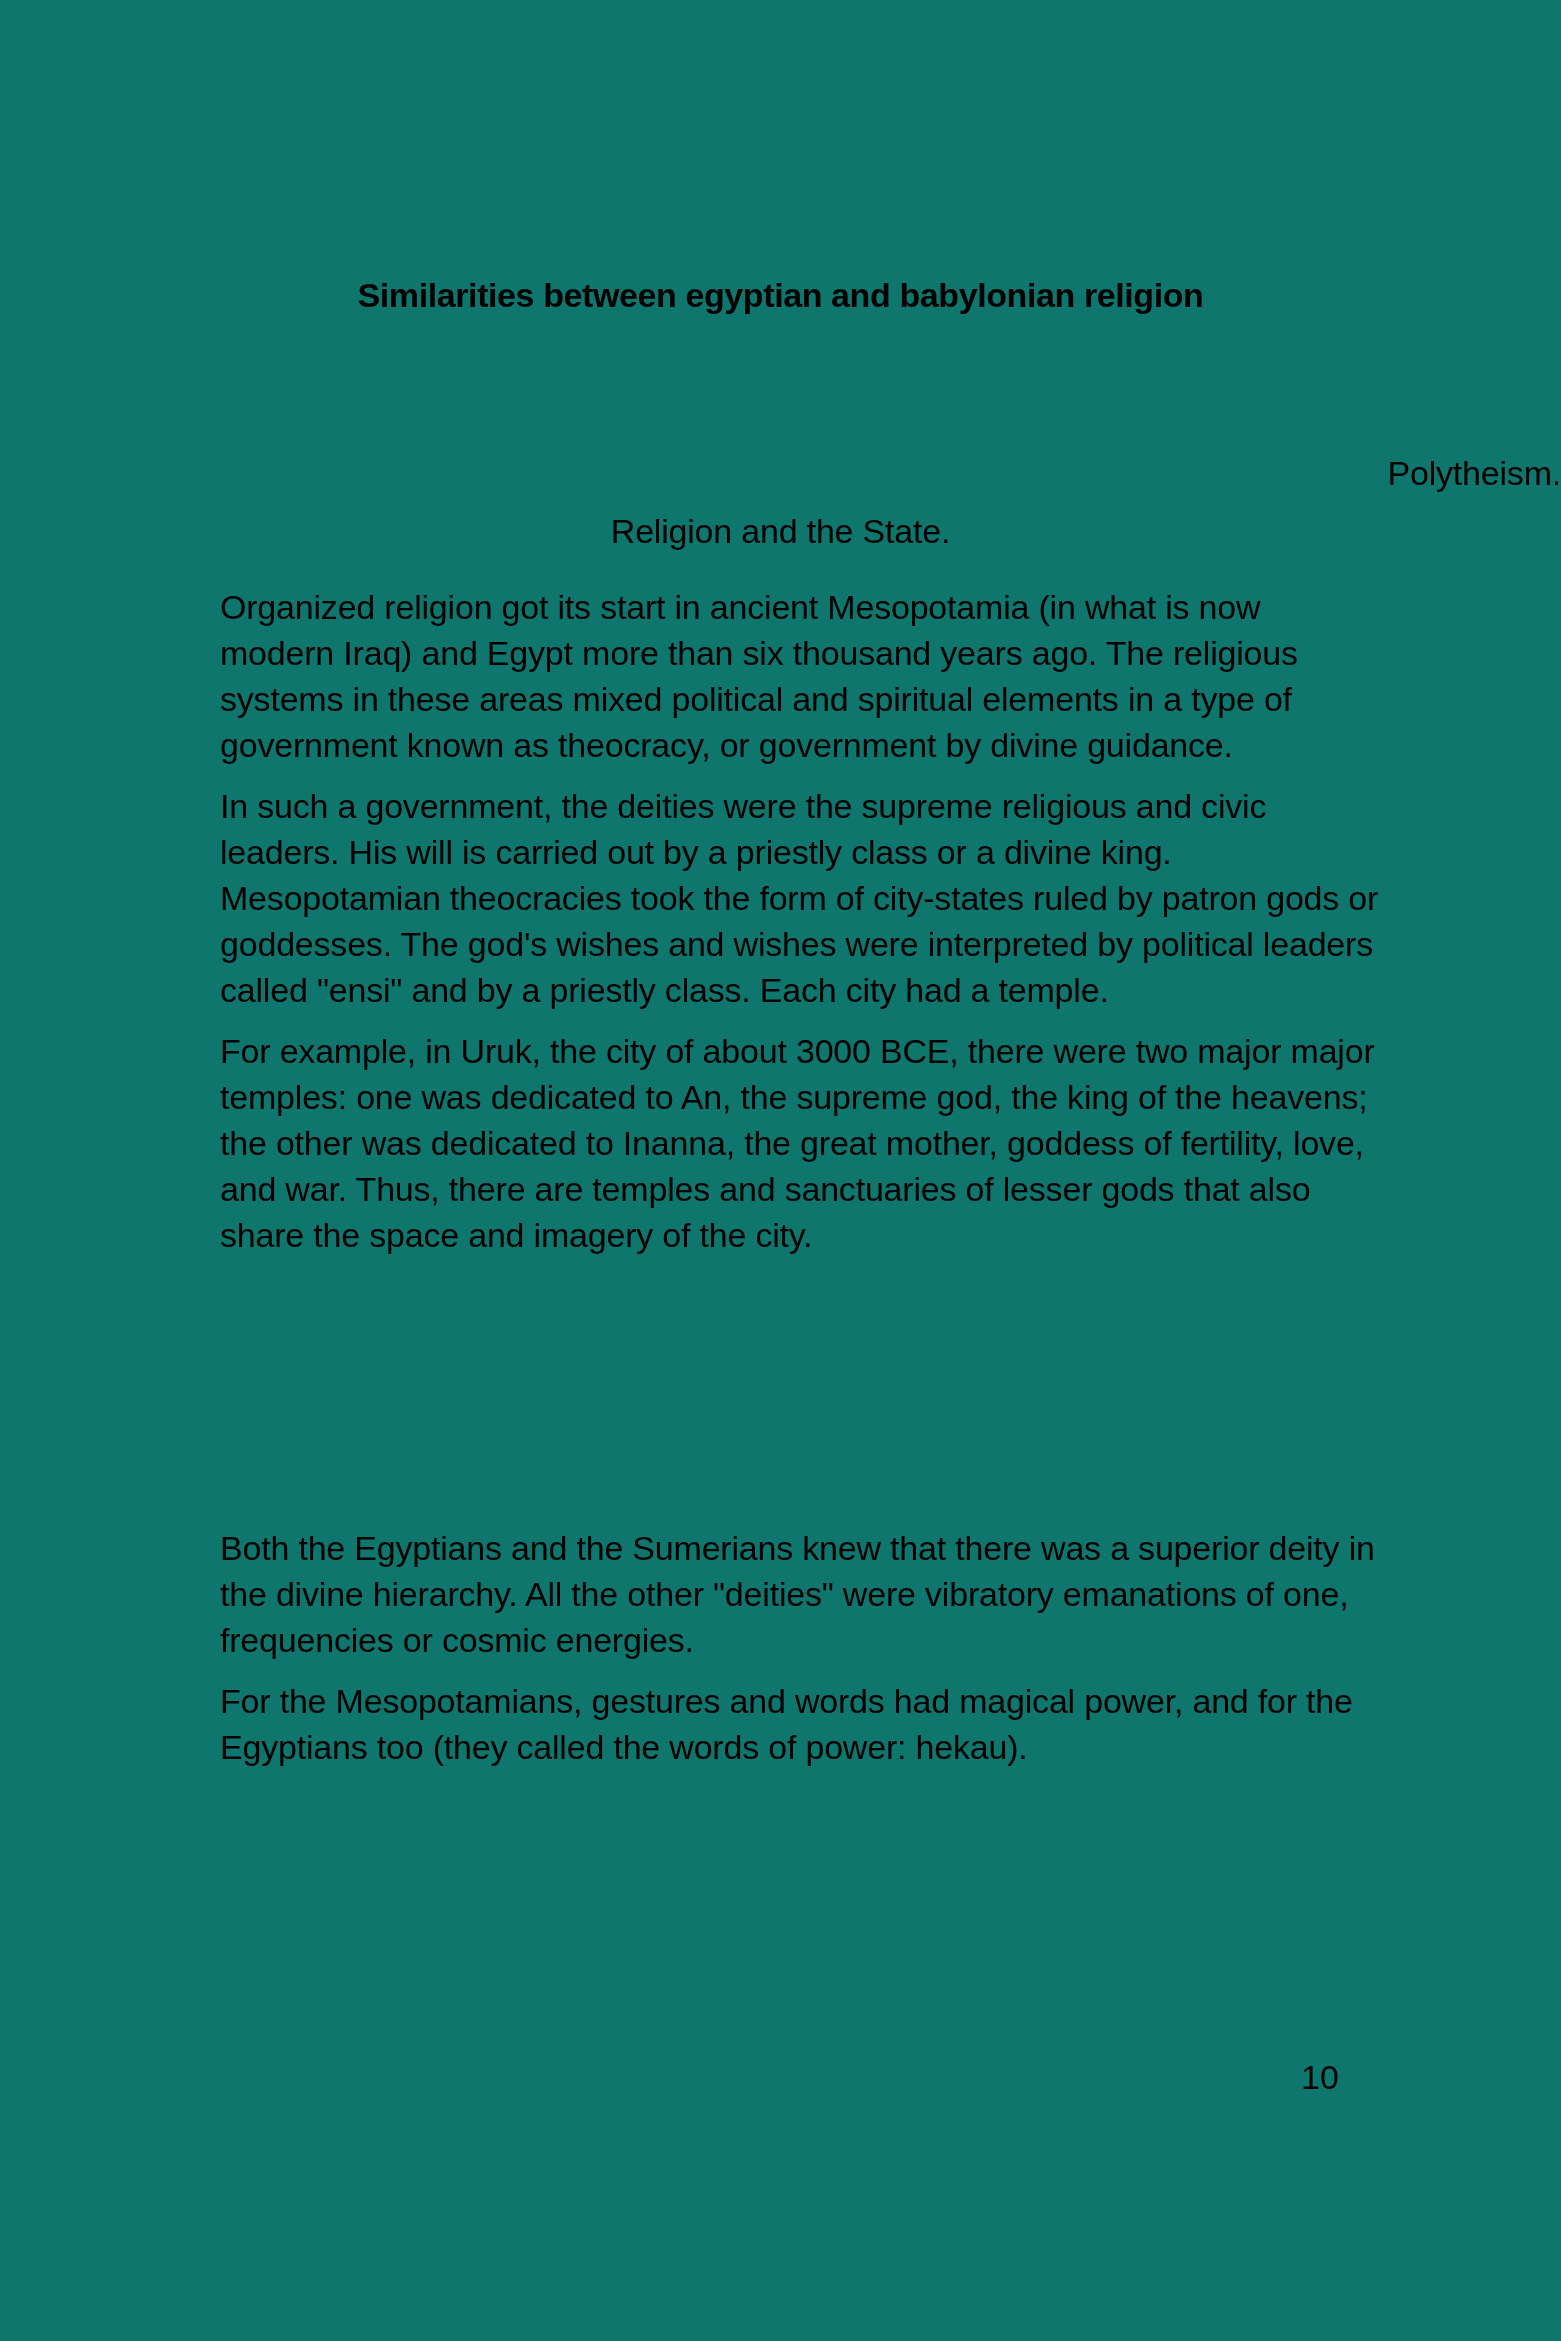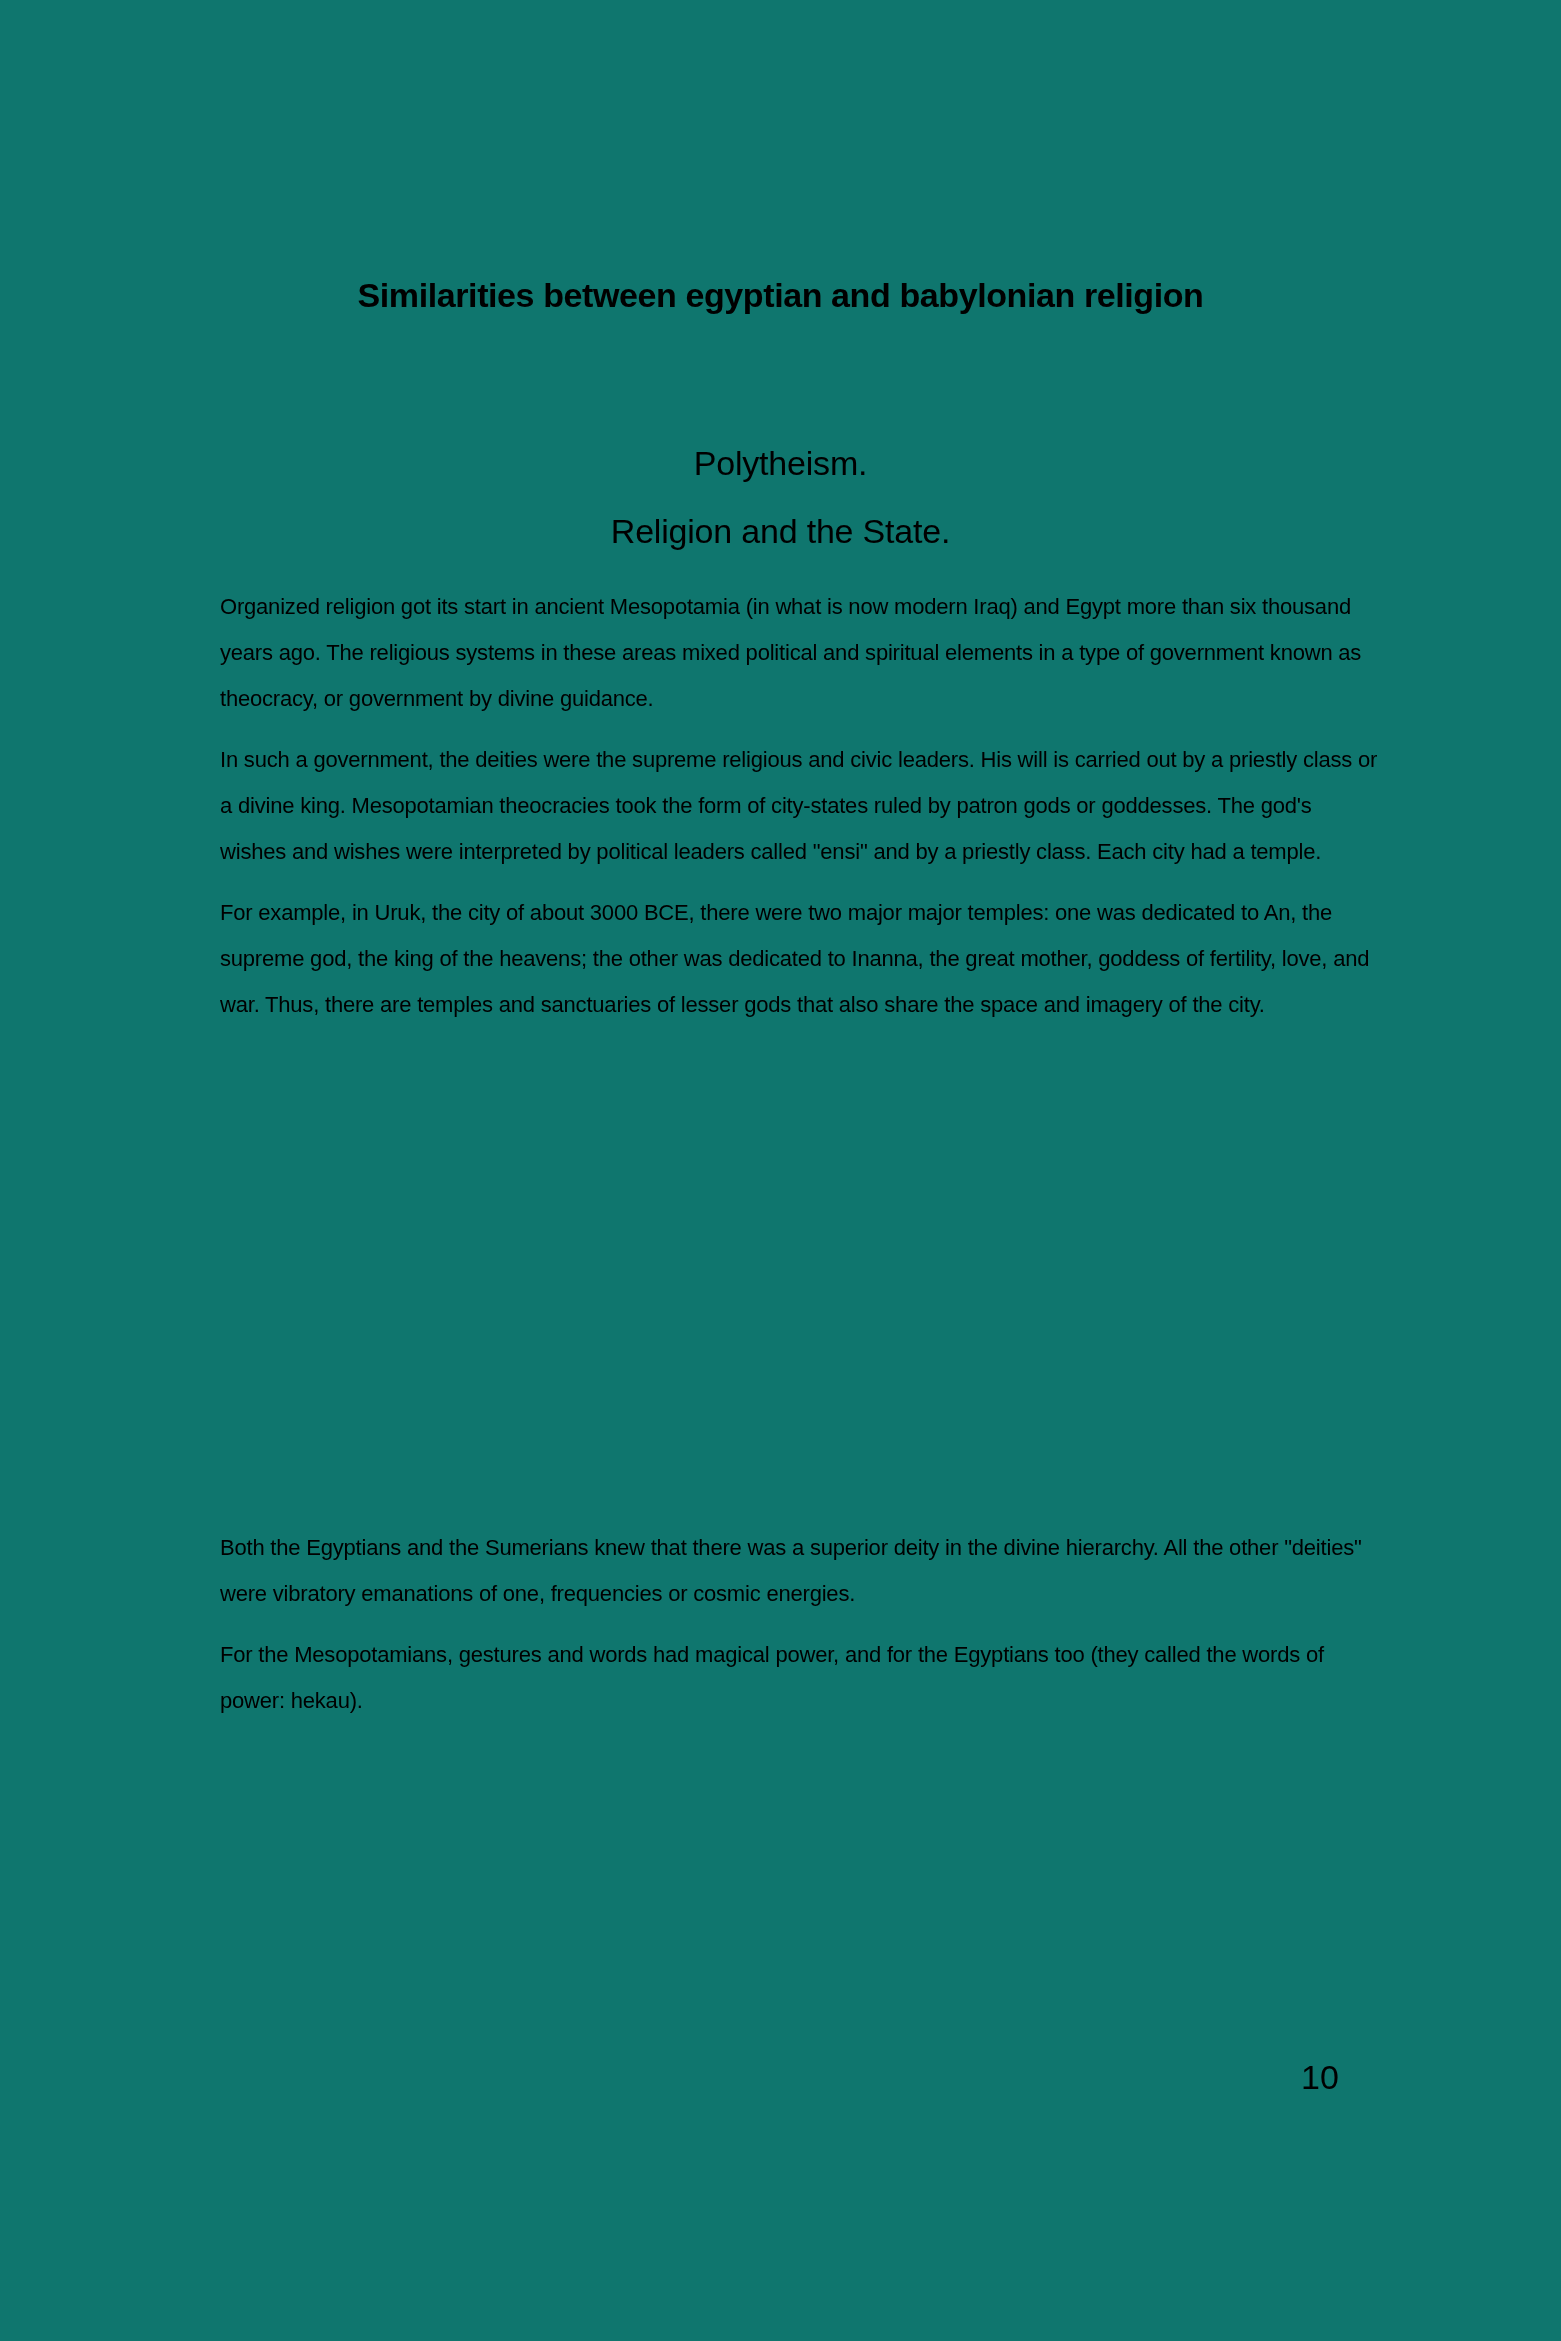--- a/index.html
+++ b/index.html
@@ -9,36 +9,36 @@
     position:absolute; left:0; width:1561px; top:276px; text-align:center;
     font-family:"Liberation Sans", sans-serif; font-weight:bold; font-size:34px;
     letter-spacing:-0.4px;
   }
   .center-line {
     position:absolute; left:0; width:1561px; text-align:center;
     font-family:"Liberation Sans", sans-serif; font-size:34px; letter-spacing:-0.2px;
   }
   .body {
     position:absolute; left:220px; width:1159px;
-    font-family:"Liberation Sans", sans-serif; font-size:22px; line-height:46px;
+    font-family:"Liberation Sans", sans-serif; font-size:34px; line-height:46px;
     letter-spacing:-0.2px;
   }
   .body p { margin:0 0 15.2px 0; }
   .pagenum {
     position:absolute; left:1301px; top:2058px; width:76px; text-align:left;
     font-family:"Liberation Sans", sans-serif; font-size:34px;
   }
 </style>
 </head>
 <body>
 
 <div class="page">
   <div class="title">Similarities between egyptian and babylonian religion</div>
 
-  <div class="center-line" style="top:444px;">Polytheism.</div>
+  <div class="center-line" style="top:454px;text-align:right;">Polytheism.</div>
   <div class="center-line" style="top:512px;">Religion and the State.</div>
 
   <div class="body" style="top:584px;">
     <p>Organized religion got its start in ancient Mesopotamia (in what is now modern Iraq) and Egypt more than six thousand years ago. The religious systems in these areas mixed political and spiritual elements in a type of government known as theocracy, or government by divine guidance.</p>
     <p>In such a government, the deities were the supreme religious and civic leaders. His will is carried out by a priestly class or a divine king. Mesopotamian theocracies took the form of city-states ruled by patron gods or goddesses. The god's wishes and wishes were interpreted by political leaders called "ensi" and by a priestly class. Each city had a temple.</p>
     <p>For example, in Uruk, the city of about 3000 BCE, there were two major major temples: one was dedicated to An, the supreme god, the king of the heavens; the other was dedicated to Inanna, the great mother, goddess of fertility, love, and war. Thus, there are temples and sanctuaries of lesser gods that also share the space and imagery of the city.</p>
   </div>
 
   <div class="body" style="top:1525px;">
     <p>Both the Egyptians and the Sumerians knew that there was a superior deity in the divine hierarchy. All the other "deities" were vibratory emanations of one, frequencies or cosmic energies.</p>

